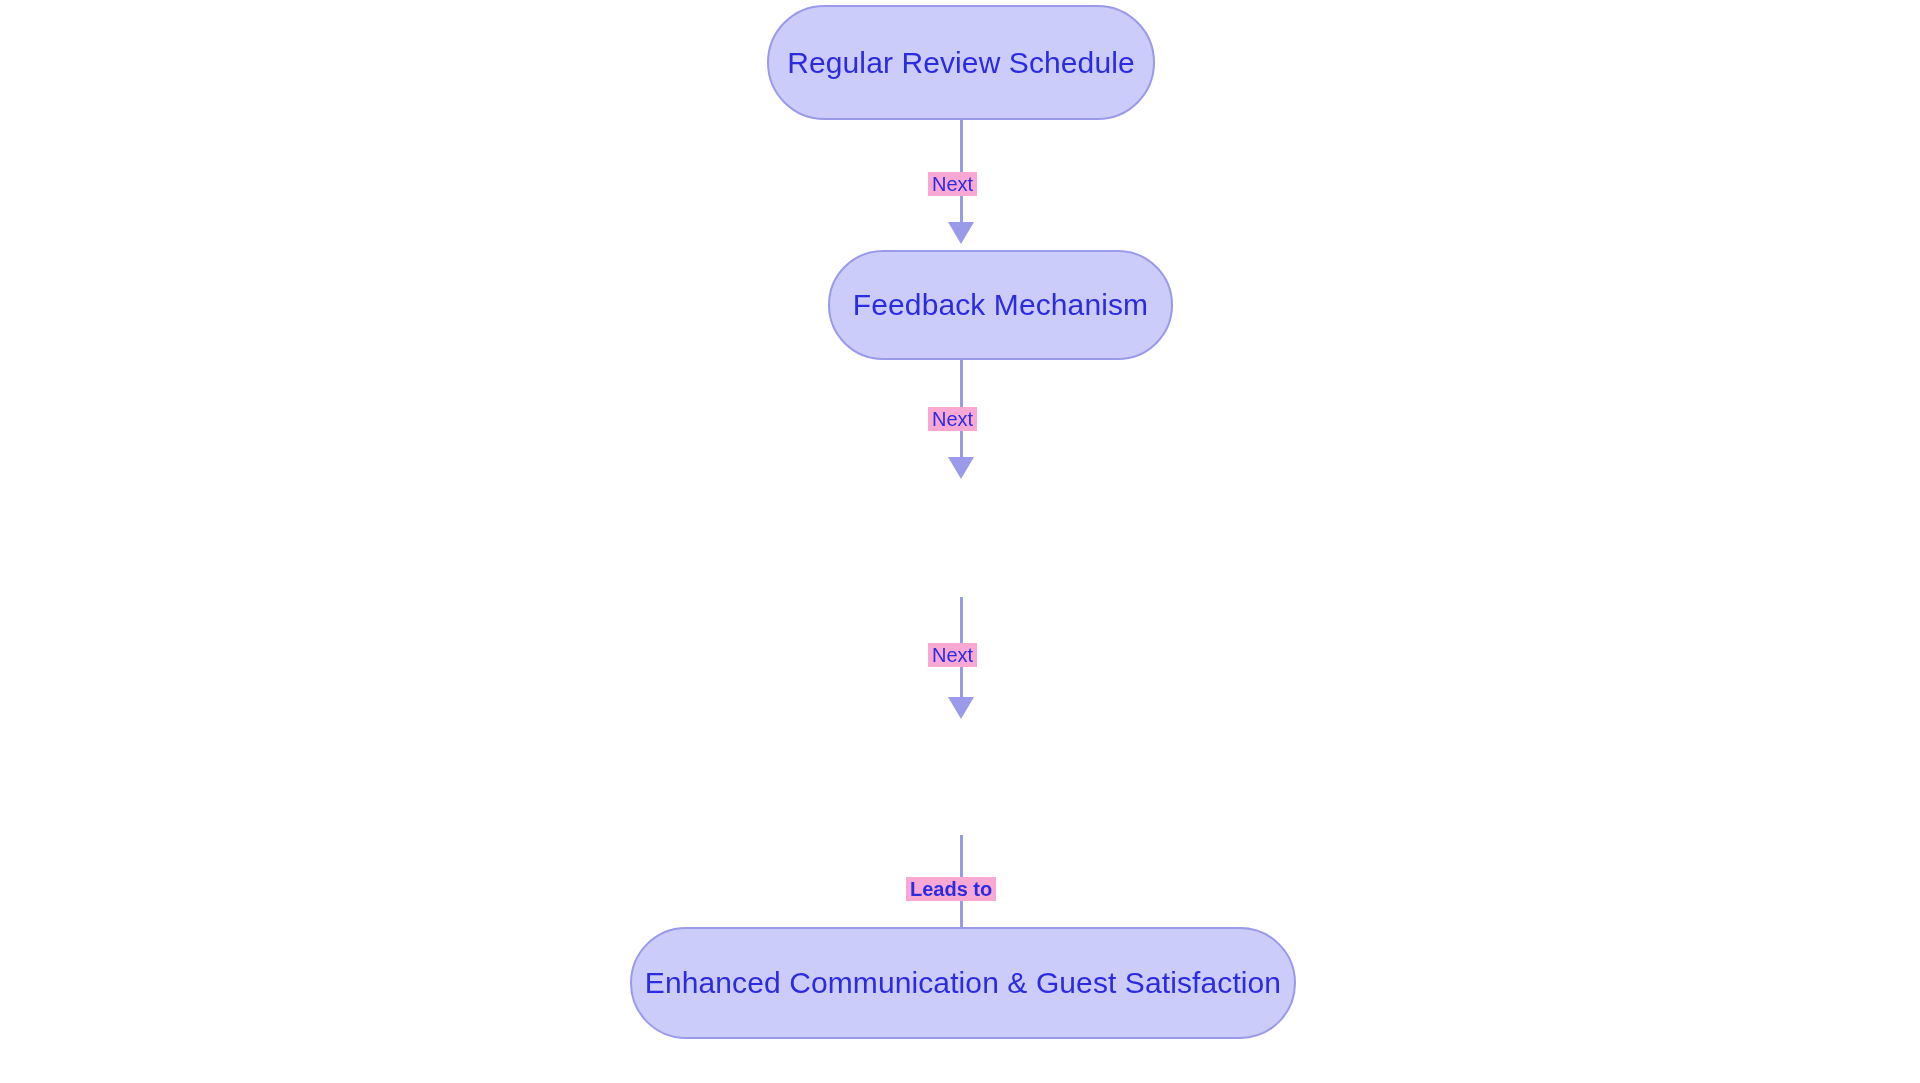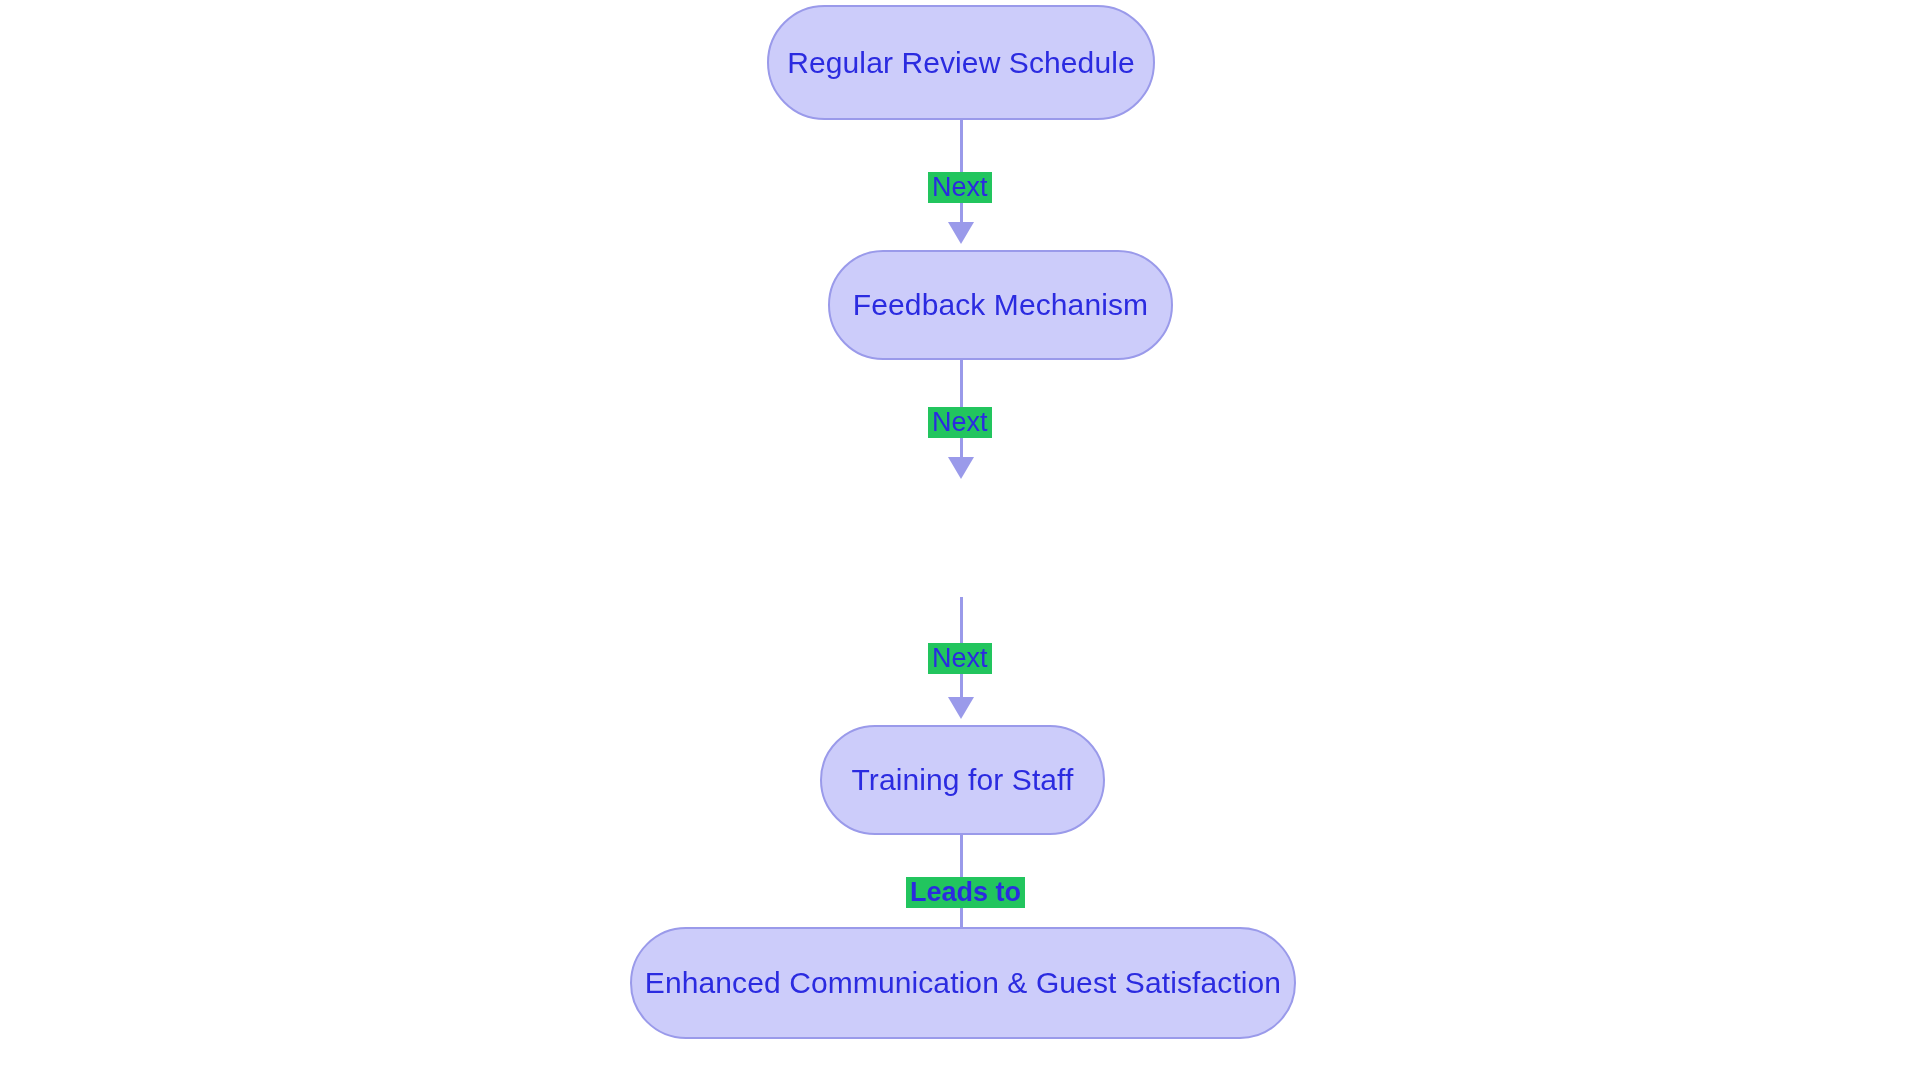--- a/index.html
+++ b/index.html
@@ -55,24 +55,24 @@
     width: 0;
     height: 0;
     border-left: 13px solid transparent;
     border-right: 13px solid transparent;
     border-top: 22px solid #9a9aea;
     z-index: 1;
   }
   .edge-label {
     position: absolute;
     color: #2b2be0;
-    font-size: 27px;
+    font-size: 20px;
     line-height: 1;
     white-space: nowrap;
-    background: #22c55e;
+    background: #f9a8d4;
     padding: 2px 4px;
     z-index: 3;
   }
 </style>
 </head>
 <body>
 
 <div id="flowchart">
 
   <div class="node" style="left:767px; top:5px; width:388px; height:115px;">
@@ -89,23 +89,20 @@
 
   <div class="edge-line" style="left:960px; top:360px; height:97px;"></div>
   <div class="edge-arrow" style="left:948px; top:457px;"></div>
   <div class="edge-label" style="left:928px; top:407px;">Next</div>
 
 
   <div class="edge-line" style="left:960px; top:597px; height:100px;"></div>
   <div class="edge-arrow" style="left:948px; top:697px;"></div>
   <div class="edge-label" style="left:928px; top:643px;">Next</div>
 
-  <div class="node" style="left:820px; top:725px; width:285px; height:110px;">
-    <span class="node-label">Training for Staff</span>
-  </div>
 
   <div class="edge-line" style="left:960px; top:835px; height:103px;"></div>
   <div class="edge-arrow" style="left:948px; top:938px;"></div>
   <div class="edge-label" style="left:906px; top:877px;font-weight:bold;">Leads to</div>
 
   <div class="node" style="left:630px; top:927px; width:666px; height:112px;">
     <span class="node-label">Enhanced Communication &amp; Guest Satisfaction</span>
   </div>
 
 </div>

